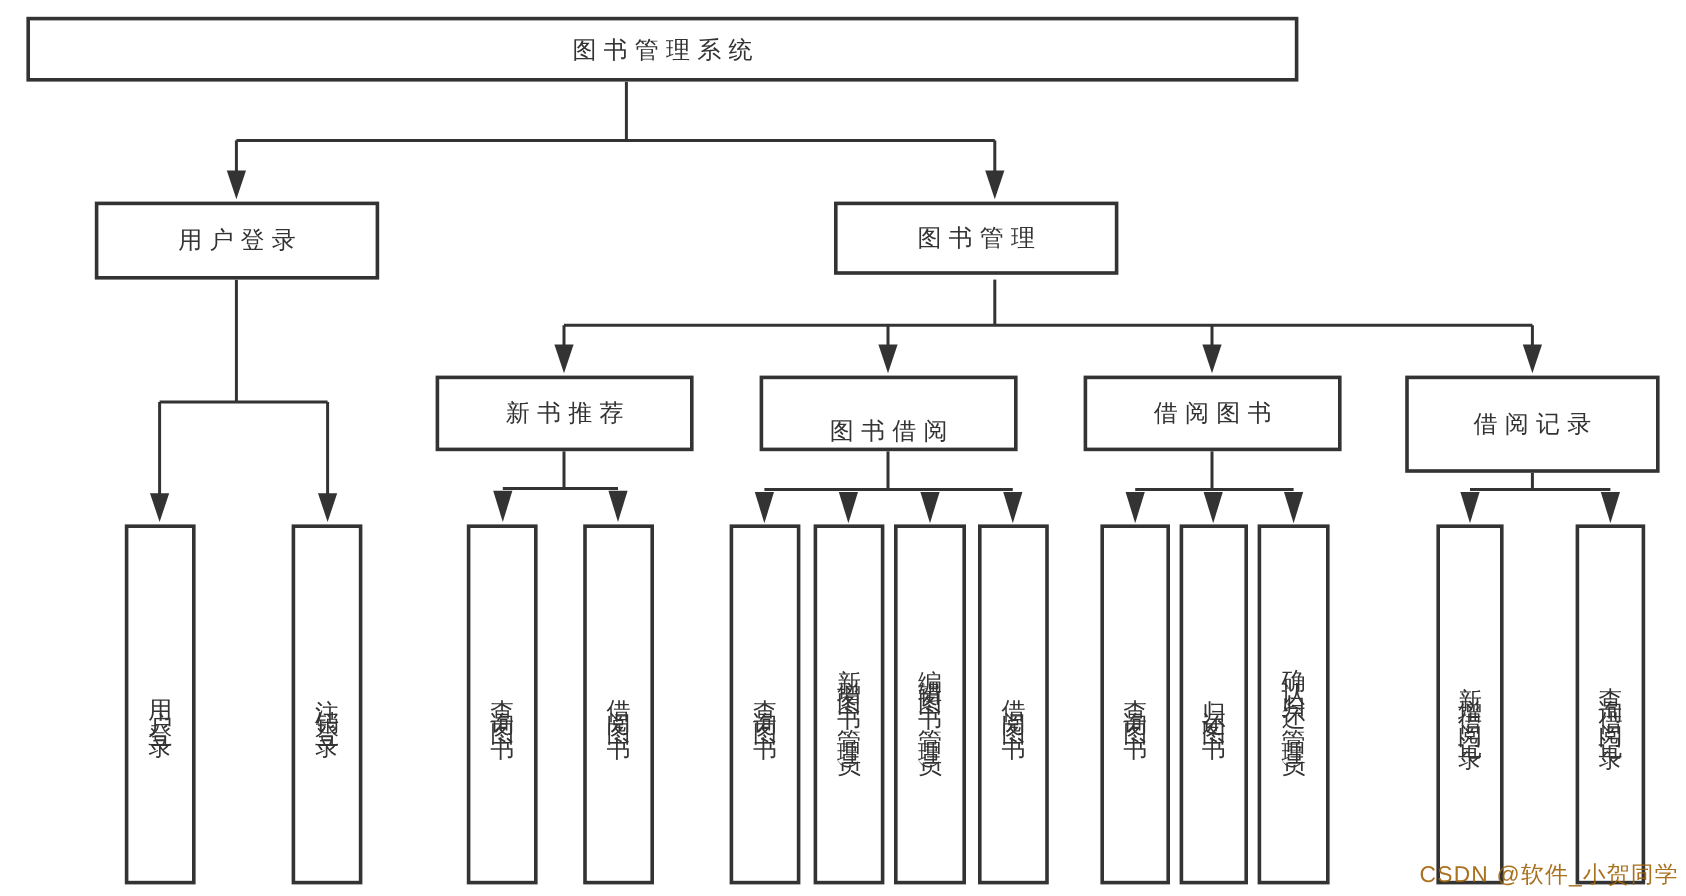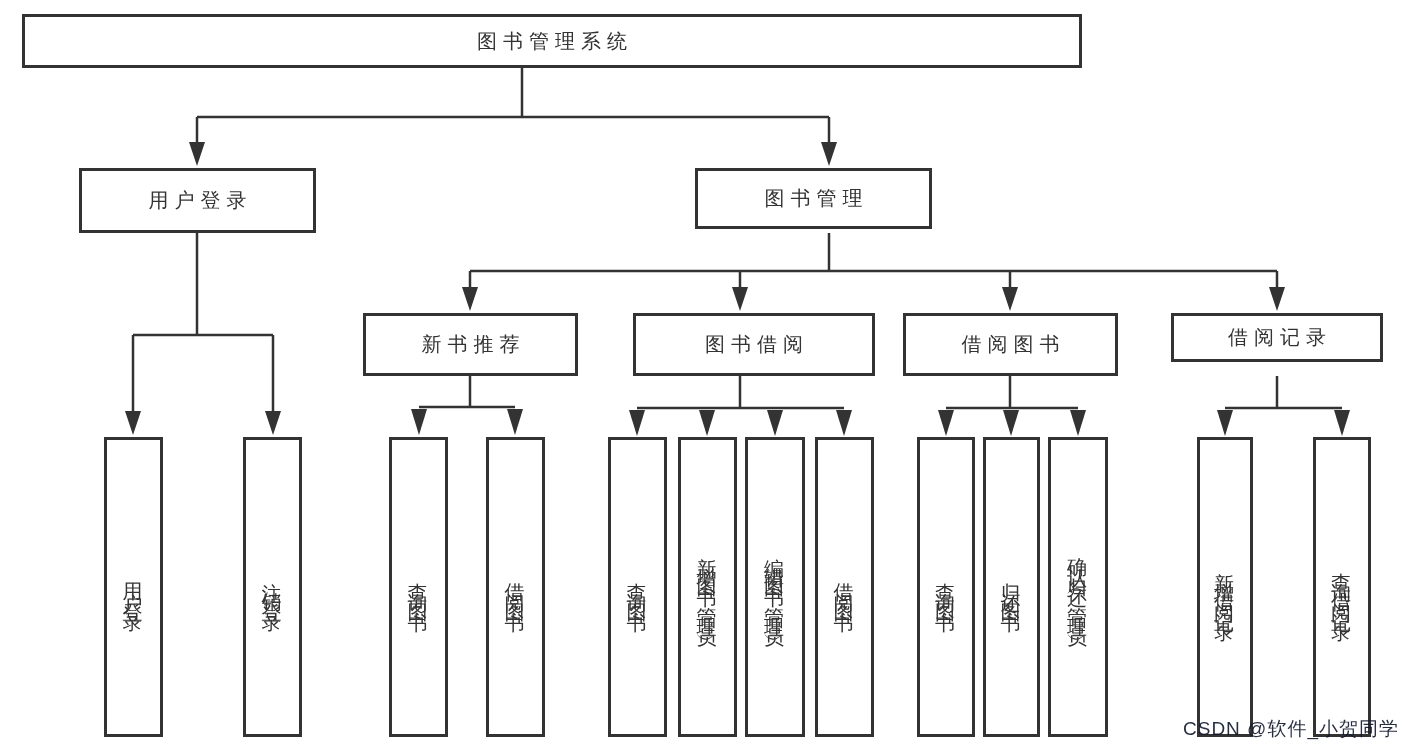--- a/index.html
+++ b/index.html
@@ -46,23 +46,23 @@
     white-space: nowrap;
     color: #333333;
   }
   
   .n-root    { left: 22px;   top: 14px;  width: 1060px; height: 54px; }
   
   .n-login   { left: 79px;   top: 168px; width: 237px;  height: 65px; }
   .n-mgmt    { left: 670px;  top: 168px; width: 237px;  height: 61px; margin-left: 25px; }
   
   .n-newbook { left: 363px;  top: 313px; width: 215px;  height: 63px; justify-content: center; }
-  .n-borrow  { left: 633px;  top: 313px; width: 242px;  height: 63px; }
+  .n-borrow  { left: 633px;  top: 313px; width: 215px;  height: 63px; align-items: flex-end; }
   .n-current { left: 903px;  top: 313px; width: 215px;  height: 63px; }
-  .n-records { left: 1171px; top: 313px; width: 212px;  height: 49px; }
+  .n-records { left: 1171px; top: 313px; width: 212px;  height: 81px; }
   
   .n-a1 { left: 104px;  top: 437px; width: 59px; height: 300px; }
   .n-a2 { left: 243px;  top: 437px; width: 59px; height: 300px; }
   .n-b1 { left: 389px;  top: 437px; width: 59px; height: 300px; }
   .n-b2 { left: 486px;  top: 437px; width: 59px; height: 300px; }
   .n-c1 { left: 608px;  top: 437px; width: 59px; height: 300px; }
   .n-c2 { left: 678px;  top: 437px; width: 59px; height: 300px; }
   .n-c3 { left: 745px;  top: 437px; width: 60px; height: 300px; }
   .n-c4 { left: 815px;  top: 437px; width: 59px; height: 300px; }
   .n-d1 { left: 917px;  top: 437px; width: 58px; height: 300px; }
@@ -70,21 +70,21 @@
   .n-d3 { left: 1048px; top: 437px; width: 60px; height: 300px; }
   .n-e1 { left: 1197px; top: 437px; width: 56px; height: 300px; }
   .n-e2 { left: 1313px; top: 437px; width: 58px; height: 300px; }
 
   .watermark {
     position: absolute;
     left: 1183px;
     top: 716px;
     font-size: 19px;
     letter-spacing: 1px;
-    color: #0f172a;
+    color: #a16207;
     opacity: 0.9;
     white-space: nowrap;
     z-index: 5;
   }
   line { stroke: #333333; stroke-width: 2.5; }
   polygon { fill: #333333; }
 </style>
 </head>
 <body>
 

